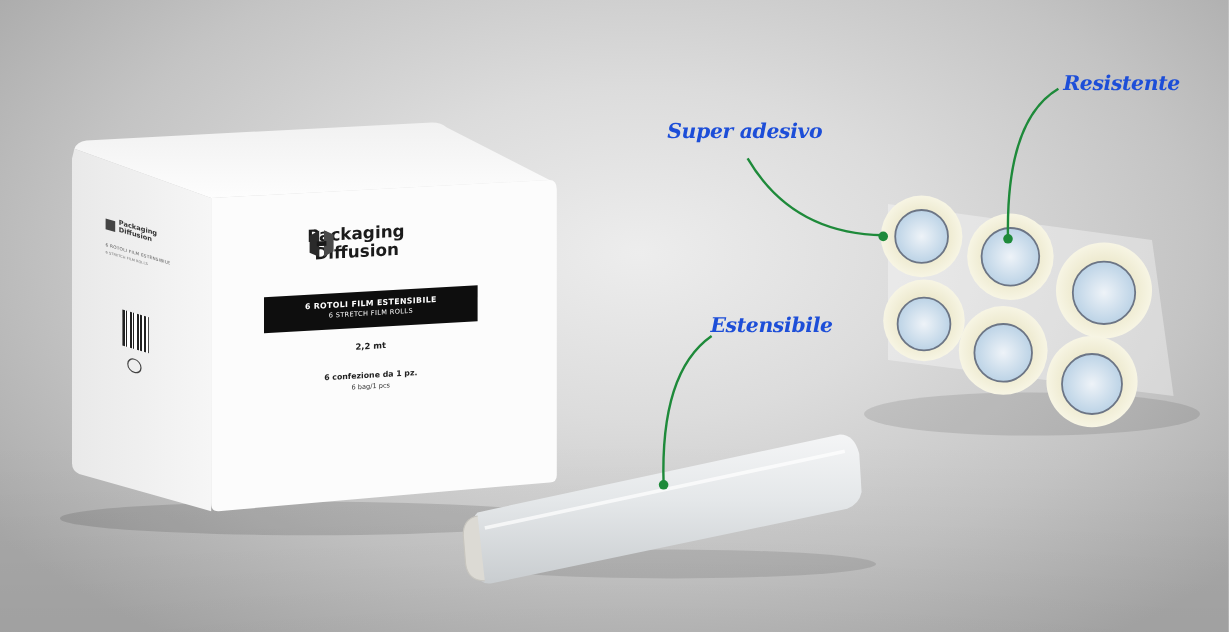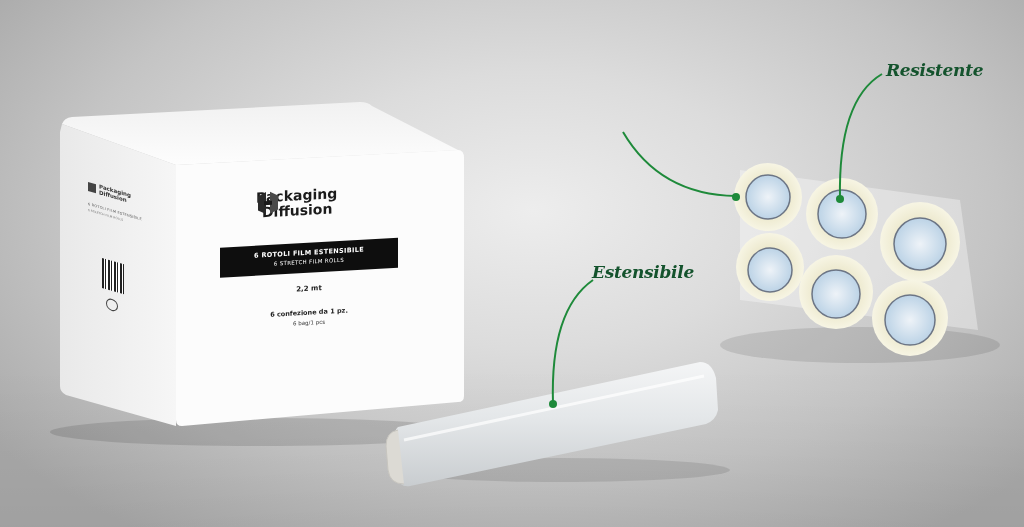--- a/index.html
+++ b/index.html
@@ -42,21 +42,21 @@
     .side-logo .mk { width: 8px; height: 9px; background: #444; margin-right: 3px; }
     .side-line { font-size: 3.5px; color: #555; margin-top: 10px; letter-spacing: .2px; }
     .side-line2 { font-size: 3px; color: #777; margin-top: 2px; }
     .barcode { margin-top: 42px; margin-left: 14px; width: 22px; height: 30px;
       background: repeating-linear-gradient(90deg, #222 0 2px, #fff 2px 3px, #222 3px 4px, #fff 4px 6px); }
     .seal { margin-top: 8px; margin-left: 18px; width: 10px; height: 10px; border-radius: 50%; border: 1.5px solid #444; }
     .tiny { font-size: 2.5px; color: #666; margin-top: 2px; }
 
     
     .label {
-      position: absolute; color: #14532d; font-family: "DejaVu Serif", serif;
+      position: absolute; color: #1d4ed8; font-family: "DejaVu Serif", serif;
       font-style: italic; font-weight: bold; font-size: 17px; letter-spacing: -.3px;
     }
     .leaders { position: absolute; left: 0; top: 0; }
   </style>
 </head>
 <body>
 
 <div class="scene">
   <div class="floor-shade"></div>
 
@@ -173,15 +173,16 @@
 
   <svg class="leaders" width="1024" height="527">
     <path d="M623 132 Q660 195 736 196" fill="none" stroke="#1e8a3a" stroke-width="2"></path>
     <circle cx="736" cy="197" r="4" fill="#1e8a3a"></circle>
     <path d="M882 74 Q838 100 840 199" fill="none" stroke="#1e8a3a" stroke-width="2"></path>
     <circle cx="840" cy="199" r="4" fill="#1e8a3a"></circle>
     <path d="M593 280 Q550 310 553 404" fill="none" stroke="#1e8a3a" stroke-width="2"></path>
     <circle cx="553" cy="404" r="4" fill="#1e8a3a"></circle>
   </svg>
 
+  <div class="label" style="left:556px;top:100px">Super adesivo</div>
   <div class="label" style="left:886px;top:60px">Resistente</div>
   <div class="label" style="left:592px;top:262px">Estensibile</div>
 </div>
 
 </body></html>

